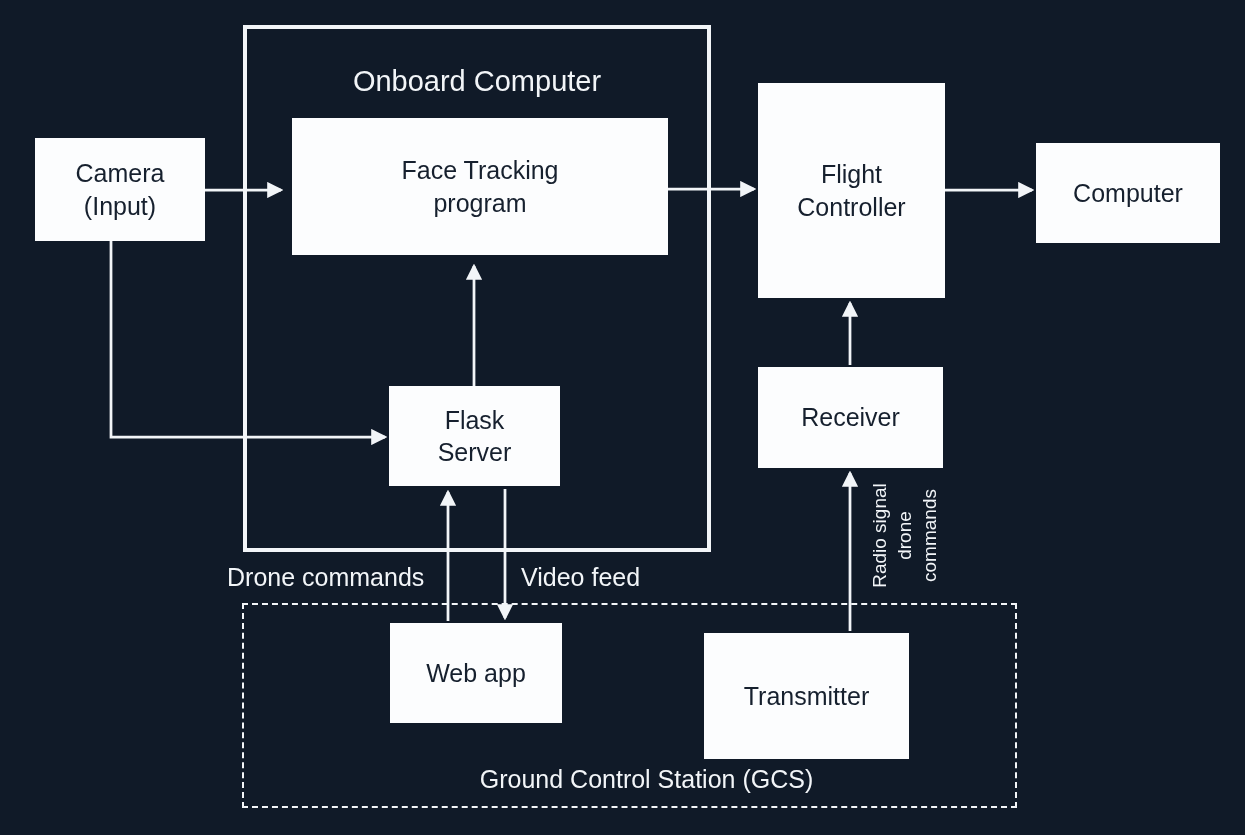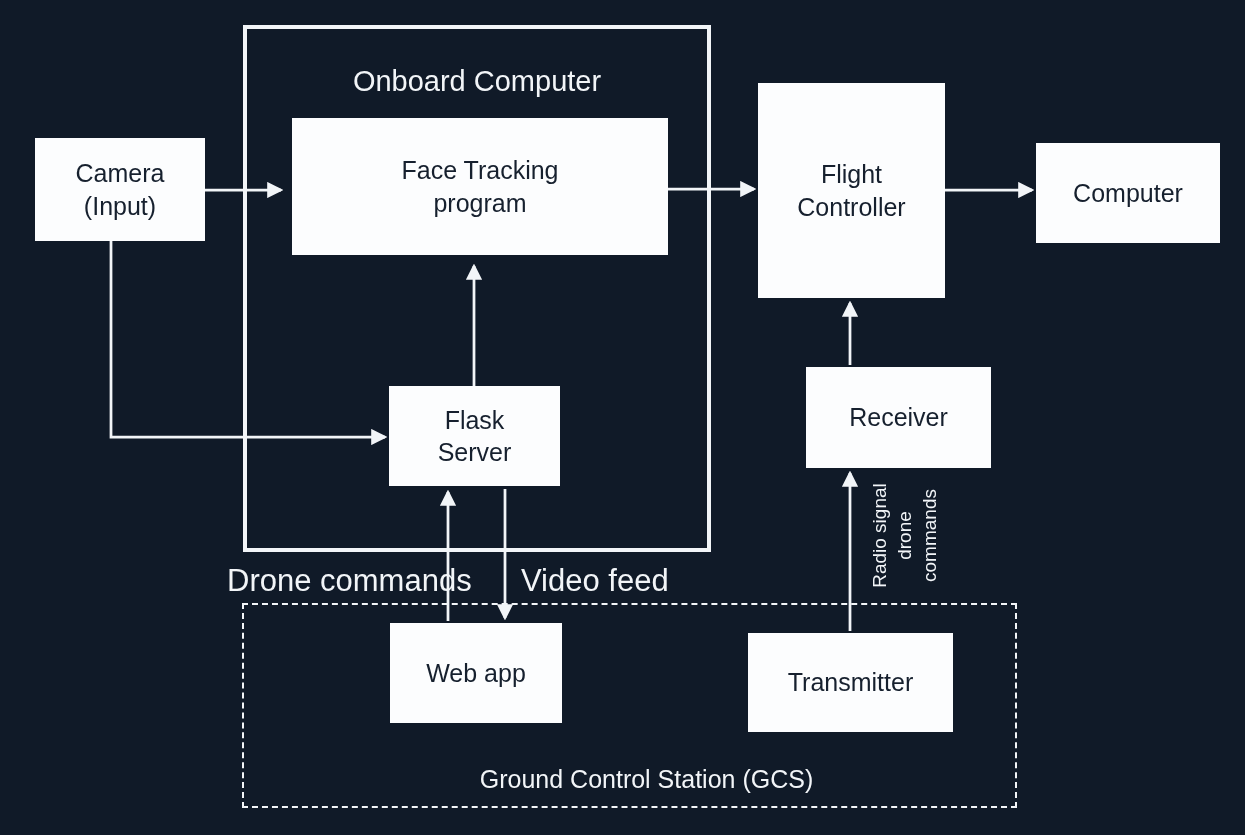--- a/index.html
+++ b/index.html
@@ -37,25 +37,25 @@
     background:var(--node-fill);color:var(--node-text);
     display:flex;align-items:center;justify-content:center;
     text-align:center;font-size:25px;line-height:1.3;
     white-space:pre-line;
   }
   .node-camera{left:35px;top:138px;width:170px;height:103px;}
   .node-face-tracking{left:292px;top:118px;width:376px;height:137px;}
   .node-flask{left:389px;top:386px;width:171px;height:100px;}
   .node-flight{left:758px;top:83px;width:187px;height:215px;}
   .node-actuators{left:1036px;top:143px;width:184px;height:100px;}
-  .node-receiver{left:758px;top:367px;width:185px;height:101px;margin-left:48px;}
+  .node-receiver{left:758px;top:367px;width:185px;height:101px;}
   .node-webapp{left:390px;top:623px;width:172px;height:100px;}
-  .node-transmitter{left:748px;top:633px;width:205px;height:99px;}
+  .node-transmitter{left:704px;top:633px;width:205px;height:126px;}
   .edge-label{
-    position:absolute;color:var(--line);font-size:31px;white-space:pre-line;
+    position:absolute;color:var(--line);font-size:25px;white-space:pre-line;
   }
   .label-drone-commands{left:227px;top:563px;}
   .label-video-feed{left:521px;top:563px;}
   .label-radio-signal{
     left:844px;top:498px;width:120px;height:75px;
     transform:rotate(-90deg);
     font-size:19px;line-height:1.32;text-align:center;
   }
 </style>
 </head>

